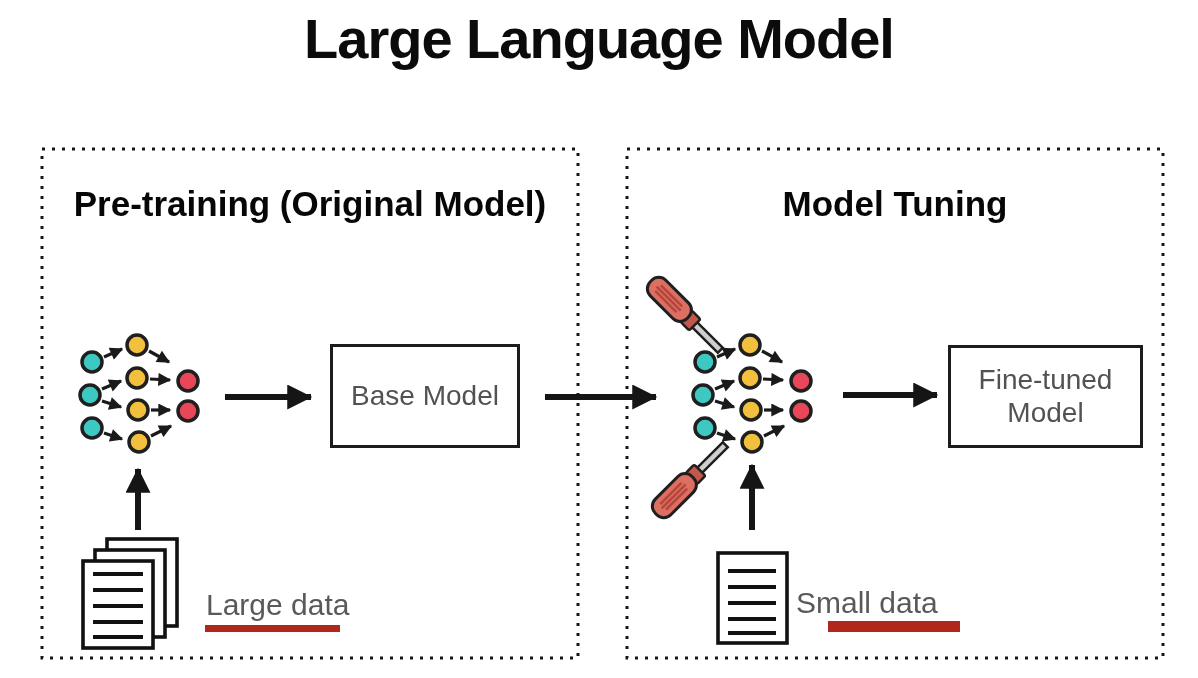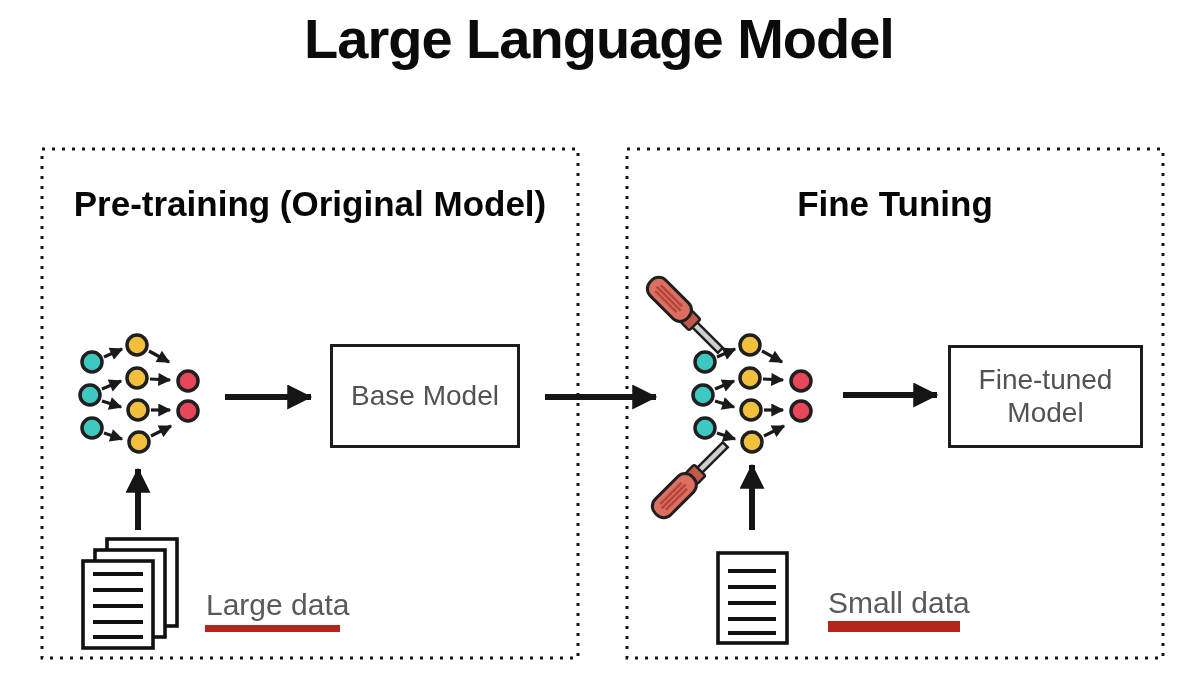--- a/index.html
+++ b/index.html
@@ -23,21 +23,21 @@
     position:absolute;border:3px solid #1c1c1c;background:#ffffff;
     display:flex;align-items:center;justify-content:center;text-align:center;
     font-size:28px;color:#525252;line-height:1.15;
   }
   #base-model-box{left:330px;top:344px;width:184px;height:98px;}
   #finetuned-model-box{left:948px;top:345px;width:189px;height:97px;}
   .data-label{
     position:absolute;font-size:30px;color:#595959;white-space:nowrap;
   }
   #large-data-label{left:206px;top:588px;}
-  #small-data-label{left:828px;top:586px;}
+  #small-data-label{left:796px;top:586px;}
   .red-underline{position:absolute;background:#B1271B;}
   #large-data-underline{left:205px;top:625px;width:135px;height:7px;}
   #small-data-underline{left:828px;top:621px;width:132px;height:11px;}
   .node{stroke:#1f1f1f;stroke-width:3.5;}
   .cyan{fill:#3EC8C2;}
   .yellow{fill:#F2C03C;}
   .red{fill:#E8475A;}
   .narrow{stroke:#1a1a1a;stroke-width:3.2;fill:none;}
   .bigarrow{stroke:#151515;stroke-width:6;fill:none;}
   .docline{stroke:#111111;stroke-width:3.8;}
@@ -120,21 +120,21 @@
     <line class="bigarrow" x1="843" y1="395" x2="937" y2="395" marker-end="url(#mBig)"></line>
 
     <use href="#sd" transform="translate(651,281) rotate(45)"></use>
     <use href="#sd" transform="translate(656,514) rotate(-45)"></use>
 
     <use href="#nn"></use>
     <use href="#nn" transform="translate(613,0)"></use>
   </svg>
 
   <div class="panel-header left">Pre-training (Original Model)</div>
-  <div class="panel-header right">Fine Tuning</div>
+  <div class="panel-header right">Model Tuning</div>
 
   <div class="model-box" id="finetuned-model-box">
     <span>Fine-tuned Model</span>
   </div>
   <div class="model-box" id="base-model-box">
     <span>Base Model</span>
   </div>
 
   <div class="data-label" id="large-data-label">Large data</div>
   <div class="red-underline" id="large-data-underline"></div>

